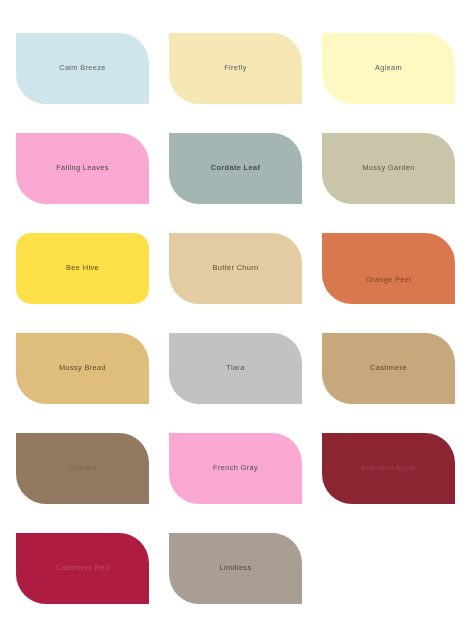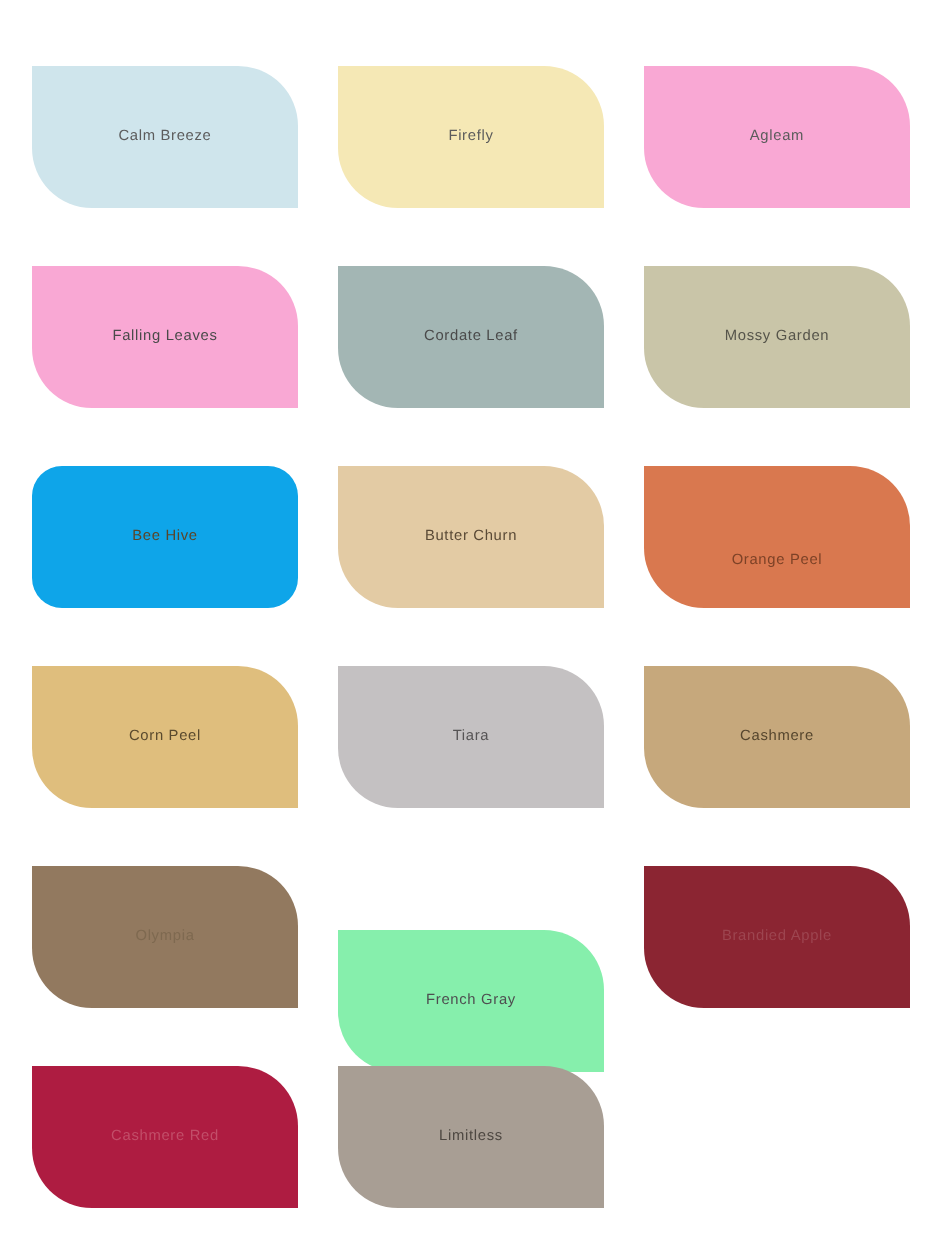--- a/index.html
+++ b/index.html
@@ -61,66 +61,66 @@
   <div id="swatch-grid">
 
     <div class="swatch" style="background-color: rgb(207, 229, 236);">
       <span class="swatch-label" style="color: rgb(92, 92, 92);">Calm Breeze</span>
     </div>
 
     <div class="swatch" style="background-color: rgb(245, 232, 181);">
       <span class="swatch-label" style="color: rgb(92, 92, 92); text-align: right;">Firefly</span>
     </div>
 
-    <div class="swatch" style="background-color: #f9a8d4;">
+    <div class="swatch" style="background-color: #fef9c3;">
       <span class="swatch-label" style="color: rgb(92, 92, 92);">Agleam</span>
     </div>
 
     <div class="swatch" style="background-color: #f9a8d4;">
       <span class="swatch-label" style="color: rgb(74, 74, 74);">Falling Leaves</span>
     </div>
 
     <div class="swatch" style="background-color: rgb(163, 182, 180);">
-      <span class="swatch-label" style="color: rgb(74, 74, 74);">Cordate Leaf</span>
+      <span class="swatch-label" style="color: rgb(74, 74, 74); font-weight: bold;">Cordate Leaf</span>
     </div>
 
     <div class="swatch" style="background-color: rgb(201, 197, 168);">
       <span class="swatch-label" style="color: rgb(85, 84, 74);">Mossy Garden</span>
     </div>
 
-    <div class="swatch" style="background-color: #0ea5e9; border-radius: 15px;">
+    <div class="swatch" style="background-color: #fde047; border-radius: 15px;">
       <span class="swatch-label" style="color: rgb(90, 69, 40);">Bee Hive</span>
     </div>
 
     <div class="swatch" style="background-color: rgb(227, 203, 164);">
       <span class="swatch-label" style="color: rgb(90, 74, 54);">Butter Churn</span>
     </div>
 
 
     <div class="swatch" style="background-color: rgb(217, 120, 79);">
       <span class="swatch-label" style="color: rgb(125, 66, 39); margin-top: 24px;">Orange Peel</span>
     </div>
 
     <div class="swatch" style="background-color: rgb(223, 190, 125);">
-      <span class="swatch-label" style="color: rgb(90, 74, 46);">Corn Peel</span>
+      <span class="swatch-label" style="color: rgb(90, 74, 46);">Mossy Bread</span>
     </div>
 
     <div class="swatch" style="background-color: rgb(196, 193, 194);">
       <span class="swatch-label" style="color: rgb(86, 84, 85);">Tiara</span>
     </div>
 
     <div class="swatch" style="background-color: rgb(198, 168, 124);">
       <span class="swatch-label" style="color: rgb(86, 70, 46);">Cashmere</span>
     </div>
 
     <div class="swatch" style="background-color: rgb(146, 121, 95);">
       <span class="swatch-label" style="color: rgb(126, 105, 80);">Olympia</span>
     </div>
 
-    <div class="swatch" style="background-color: #86efac; margin-top: 32px;">
+    <div class="swatch" style="background-color: #f9a8d4;">
       <span class="swatch-label" style="color: rgb(78, 78, 80);">French Gray</span>
     </div>
 
     <div class="swatch" style="background-color: rgb(139, 37, 50);">
       <span class="swatch-label" style="color: rgb(157, 69, 80);">Brandied Apple</span>
     </div>
 
     <div class="swatch" style="background-color: rgb(174, 28, 65);">
       <span class="swatch-label" style="color: rgb(194, 78, 105);">Cashmere Red</span>
     </div>

